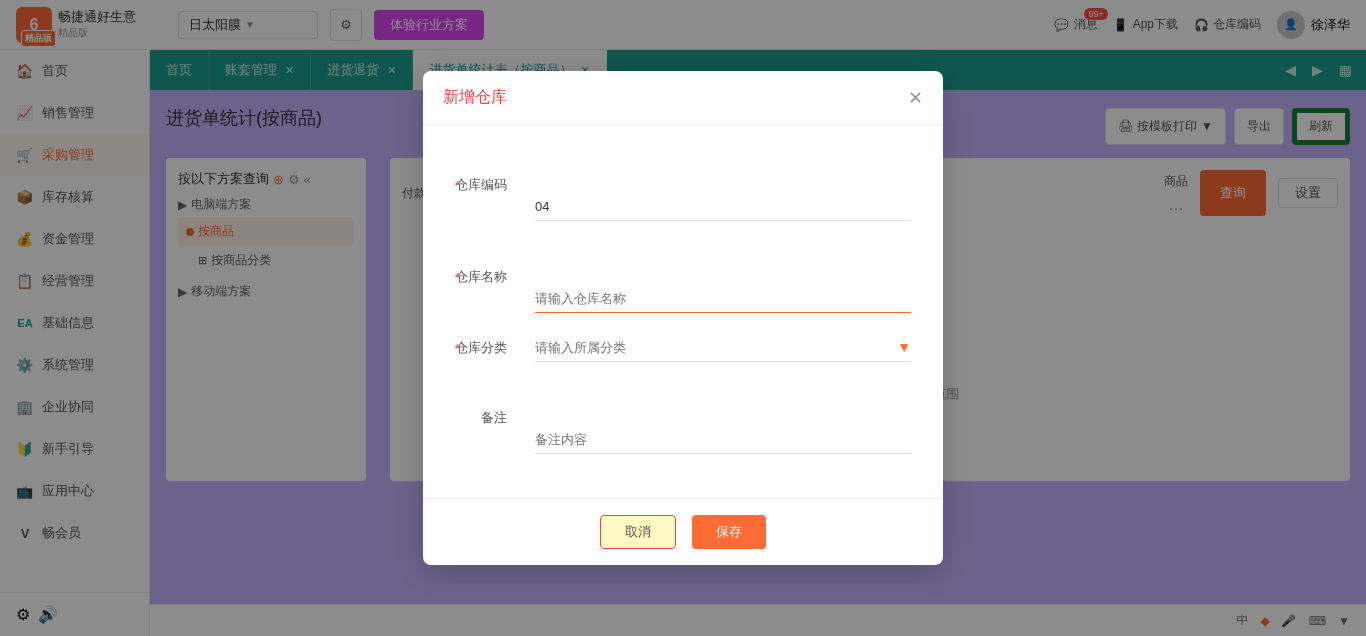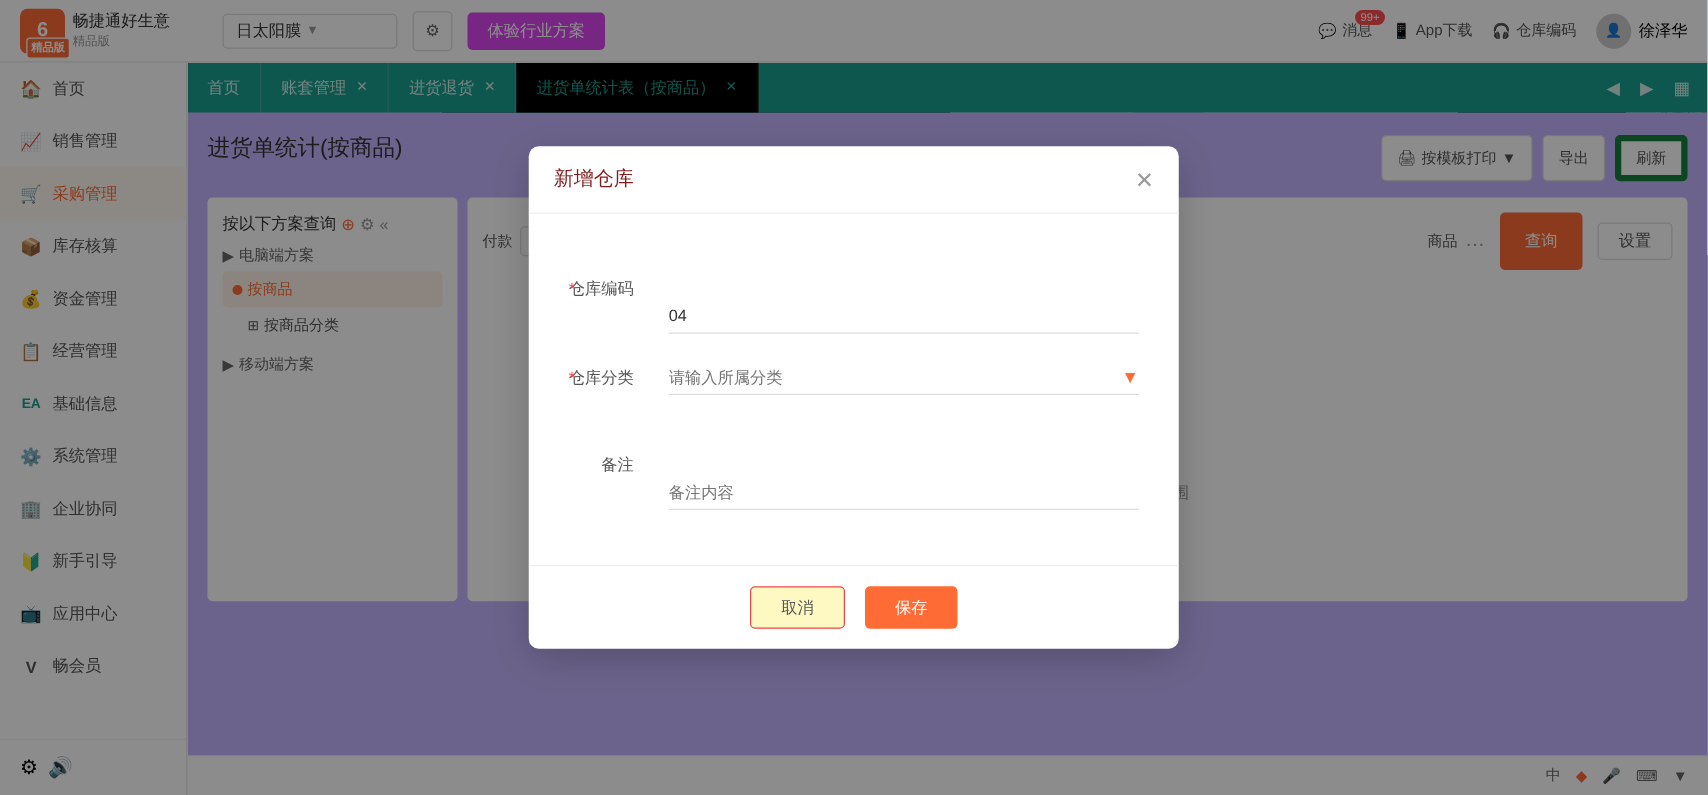--- a/index.html
+++ b/index.html
@@ -75,21 +75,21 @@
       background: #1a9e8f; height: 40px;
       display: flex; align-items: center;
     }
     .tab-item {
       height: 40px; padding: 0 16px;
       display: flex; align-items: center; gap: 6px;
       color: rgba(255,255,255,0.8); cursor: pointer; font-size: 13px;
       border-right: 1px solid rgba(255,255,255,0.15);
     }
     .tab-item.active {
-      background: #000000; color: #1a9e8f; font-weight: 500;
+      background: #ffffff; color: #1a9e8f; font-weight: 500;
     }
     .tab-close {
       font-size: 11px; color: inherit; line-height: 1; margin-left: 2px;
     }
     .tab-spacer { flex: 1; }
     .tab-controls { display: flex; align-items: center; padding: 0 8px; gap: 4px; }
     .tab-ctrl-btn { color: rgba(255,255,255,0.8); cursor: pointer; font-size: 14px; padding: 2px 6px; }
 
     
     .sidebar {
@@ -116,21 +116,21 @@
     }
     .page-title { font-size: 18px; color: #333; font-weight: 500; margin-bottom: 16px; }
     .page-header { display: flex; align-items: center; justify-content: space-between; margin-bottom: 12px; }
     .action-btns { display: flex; gap: 8px; }
     .btn-print { border: 1px solid #ddd; background: #fff; padding: 5px 12px; border-radius: 4px; cursor: pointer; color: #555; font-size: 12px; display: flex; align-items: center; gap: 4px; }
     .btn-export { border: 1px solid #ddd; background: #fff; padding: 5px 12px; border-radius: 4px; cursor: pointer; color: #555; font-size: 12px; }
     .btn-refresh { border: 5px solid #15803d; background: #fff; padding: 5px 12px; border-radius: 4px; cursor: pointer; color: #555; font-size: 12px; }
     .btn-query { background: #ff6b35; color: #fff; border: none; padding: 14px 20px; border-radius: 4px; cursor: pointer; font-size: 13px; }
     .btn-settings { border: 1px solid #ddd; background: #fff; padding: 5px 16px; border-radius: 4px; cursor: pointer; color: #555; font-size: 13px; }
 
-    .content-body { display: flex; gap: 8px; }
+    .content-body { display: flex; gap: 24px; }
     .left-panel { width: 200px; background: #fff; border-radius: 4px; padding: 12px; flex-shrink: 0; }
     .panel-header { font-size: 13px; color: #333; margin-bottom: 8px; display: flex; align-items: center; gap: 4px; }
     .plan-section { margin-bottom: 8px; }
     .plan-label { font-size: 12px; color: #666; display: flex; align-items: center; gap: 4px; margin-bottom: 4px; }
     .plan-item { padding: 6px 8px; border-radius: 4px; cursor: pointer; font-size: 12px; color: #555; display: flex; align-items: center; gap: 4px; }
     .plan-item.active { background: #fff3e8; color: #ff6b35; }
     .plan-item .dot { width: 8px; height: 8px; border-radius: 50%; background: #ff6b35; }
 
     .right-panel { flex: 1; background: #fff; border-radius: 4px; padding: 12px; }
     .filter-row { display: flex; gap: 12px; align-items: center; margin-bottom: 8px; flex-wrap: wrap; }
@@ -151,21 +151,21 @@
     
     .dialog {
       background: #fff; border-radius: 8px; width: 520px;
       box-shadow: 0 8px 32px rgba(0,0,0,0.2);
       overflow: hidden;
     }
     .dialog-header {
       display: flex; align-items: center; justify-content: space-between;
       padding: 16px 20px; border-bottom: 1px solid #f0f0f0;
     }
-    .dialog-title { font-size: 16px; color: #7f1d1d; font-weight: 500; }
+    .dialog-title { font-size: 16px; color: #ef4444; font-weight: 500; }
     .dialog-close { cursor: pointer; color: #999; font-size: 18px; line-height: 1; }
     .dialog-body { padding: 24px 32px; }
     .form-row {
       display: flex; align-items: center; margin-bottom: 20px;
     }
     .form-label {
       width: 80px; font-size: 13px; color: #555; text-align: right; padding-right: 28px;
       flex-shrink: 0; position: relative;
     }
     .form-label.required::before {
@@ -377,21 +377,21 @@
         <div class="filter-item">
           <span>付款</span>
           <input class="filter-input" placeholder="" style="">
         </div>
         <div class="filter-item">
           <span>单据状态</span>
           <select class="filter-select">
             <option></option>
           </select>
         </div>
-        <div class="filter-item" style="margin-left:auto;">
+        <div class="filter-item" style="margin-left:auto;flex-direction:column;">
           <span>商品</span>
           <span style="color:#999;font-size:16px;">…</span>
         </div>
         <button class="btn-query">查询</button>
         <button class="btn-settings">设置</button>
       </div>
 
       <div class="empty-state">
         <div class="empty-icon">📊</div>
         <div style="display:flex;flex-direction:column;align-items:flex-start;gap:4px;">
@@ -417,20 +417,24 @@
       <span class="dialog-close">✕</span>
     </div>
 
     <div class="dialog-body">
 
       <div class="form-row">
         <label class="form-label required">仓库编码</label>
         <input class="form-input" value="04" style="">
       </div>
 
+      <div class="form-row">
+        <label class="form-label required">仓库名称</label>
+        <input class="form-input active-input" placeholder="请输入仓库名称" style="">
+      </div>
 
       <div class="form-row">
         <label class="form-label required">仓库分类</label>
         <div class="form-select-wrap">
           <input type="text" placeholder="请输入所属分类" style="">
           <span class="arrow">▼</span>
         </div>
       </div>
 
       <div class="form-row">

